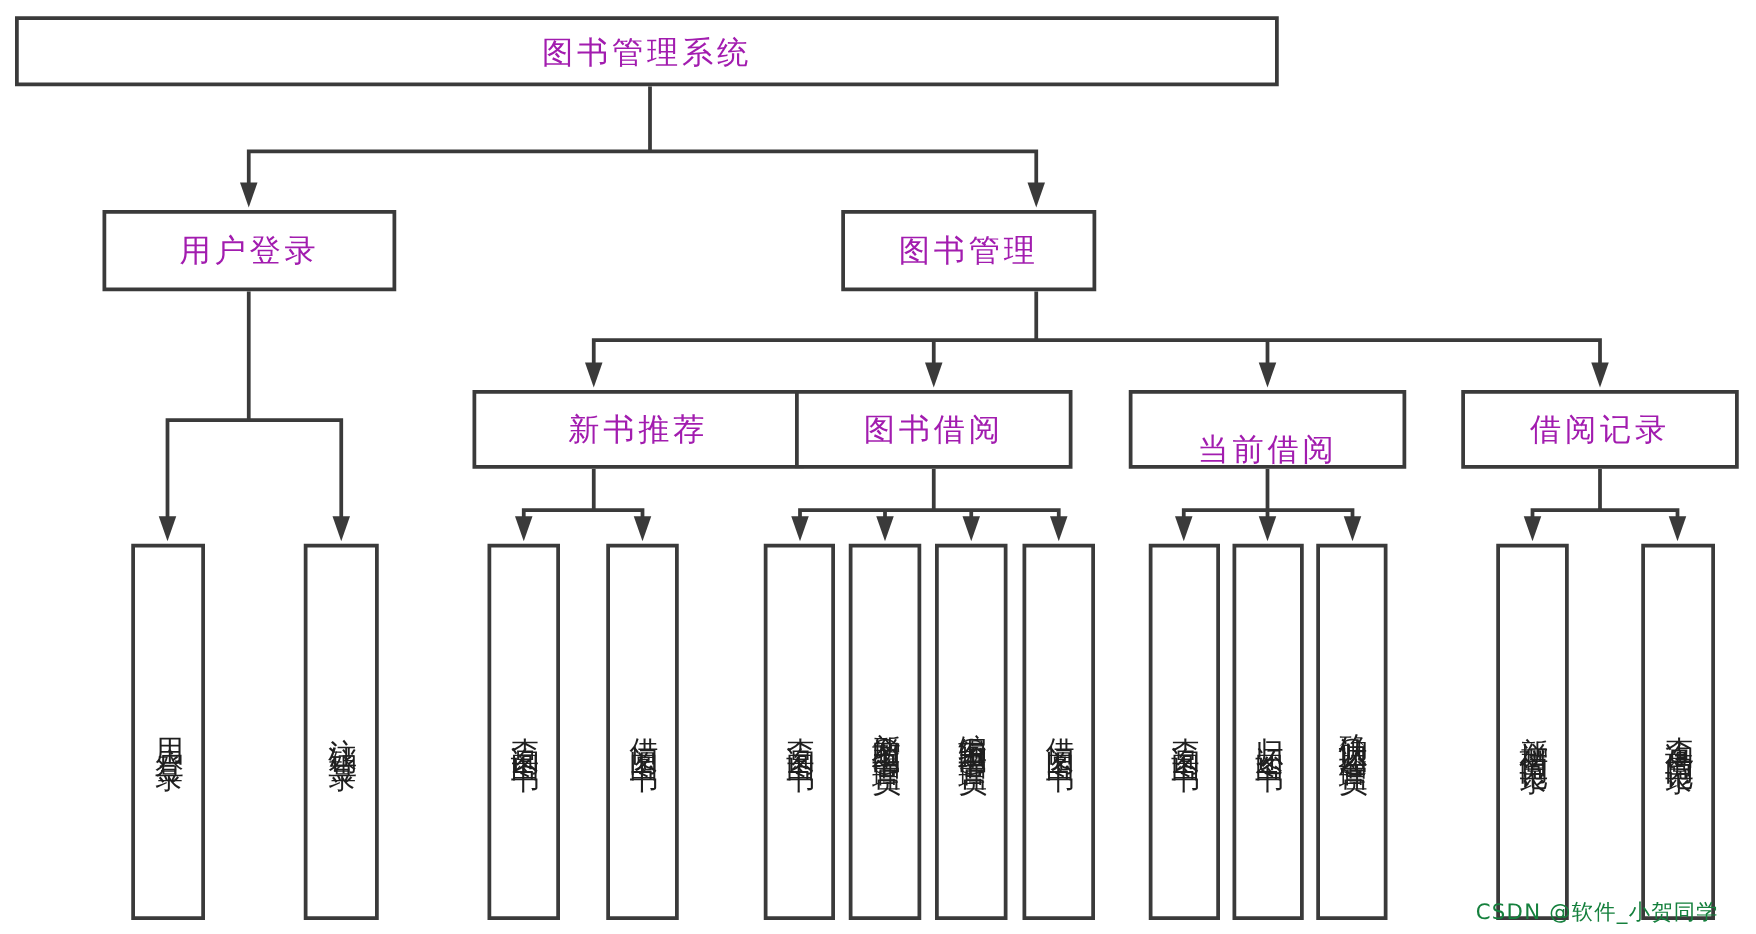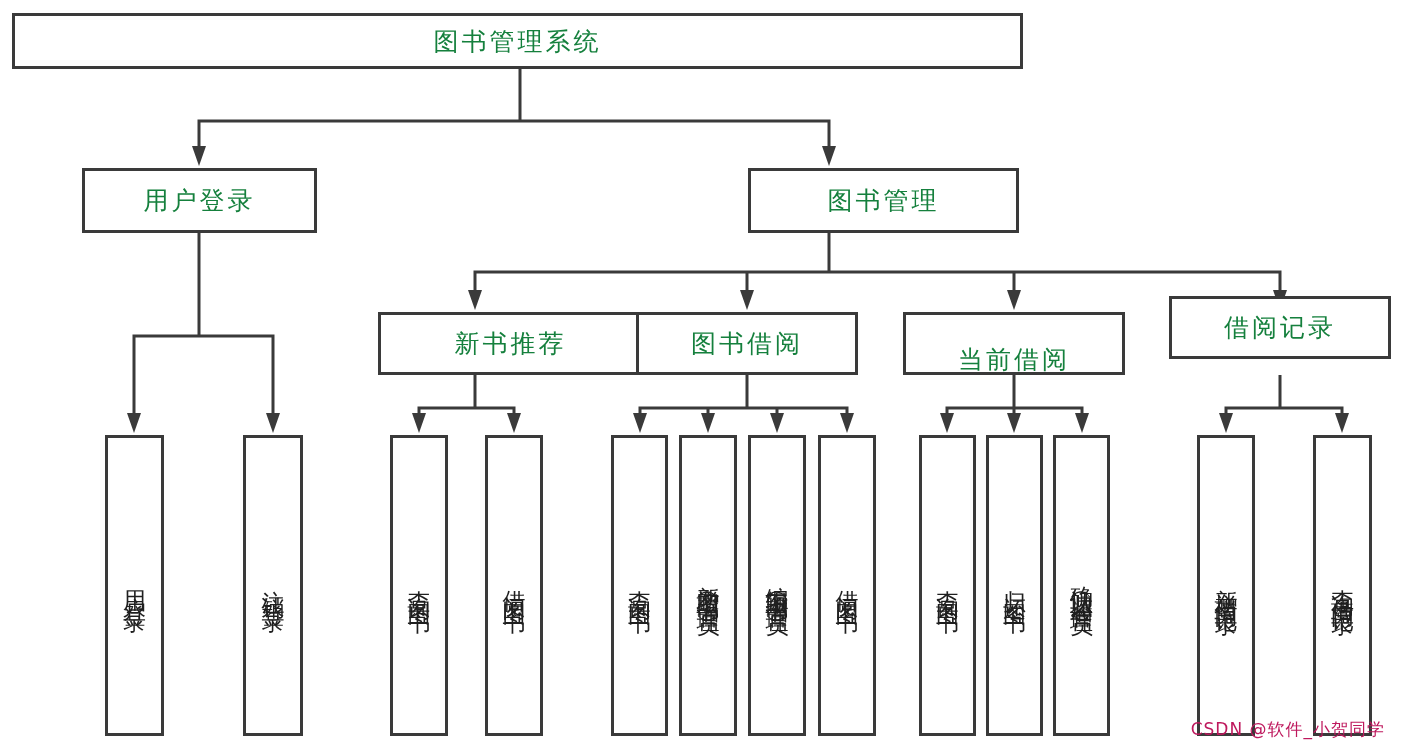--- a/index.html
+++ b/index.html
@@ -27,21 +27,21 @@
     box-sizing: border-box;
     border: 3px solid #3a3a3a;
     background: #ffffff;
     display: flex;
     align-items: center;
     justify-content: center;
     z-index: 2;
   }
   .node .lbl {
     font-size: 25px;
-    color: #15803d;
+    color: #a21caf;
     letter-spacing: 3px;
     white-space: nowrap;
     line-height: 1;
   }
   .leaf {
     position: absolute;
     box-sizing: border-box;
     border: 3px solid #3a3a3a;
     background: #ffffff;
     display: flex;
@@ -52,24 +52,24 @@
   .leaf .vlbl {
     writing-mode: vertical-rl;
     text-orientation: mixed;
     font-size: 23px;
     letter-spacing: 7px;
     color: #1f1f1f;
     line-height: 1;
   }
   #watermark {
     position: absolute;
-    right: 20px;
+    right: 30px;
     bottom: 6px;
     font-size: 17px;
-    color: #be185d;
+    color: #15803d;
     z-index: 3;
     letter-spacing: 1px;
     white-space: nowrap;
   }
 </style>
 </head>
 <body>
 
 <div id="stage">
 
@@ -113,34 +113,34 @@
     </g>
   </svg>
 
   <div class="node" style="left:12px; top:13px; width:1011px; height:56px;">
     <span class="lbl">图书管理系统</span>
   </div>
 
   <div class="node" style="left:82px; top:168px; width:235px; height:65px;">
     <span class="lbl">用户登录</span>
   </div>
-  <div class="node" style="left:748px; top:168px; width:271px; height:65px;">
+  <div class="node" style="left:673px; top:168px; width:204px; height:65px;">
     <span class="lbl">图书管理</span>
   </div>
 
   <div class="node" style="left:378px; top:312px; width:265px; height:63px;text-align:right;">
     <span class="lbl">新书推荐</span>
   </div>
   <div class="node" style="left:636px; top:312px; width:222px; height:63px;align-items:center;">
     <span class="lbl">图书借阅</span>
   </div>
   <div class="node" style="left:903px; top:312px; width:222px; height:63px;align-items:flex-end;">
     <span class="lbl">当前借阅</span>
   </div>
-  <div class="node" style="left:1169px; top:296px; width:222px; height:63px;">
+  <div class="node" style="left:1169px; top:312px; width:222px; height:63px;">
     <span class="lbl">借阅记录</span>
   </div>
 
   <div class="leaf" style="left:105px; top:435px; width:59px; height:301px;">
     <span class="vlbl">用户登录</span>
   </div>
   <div class="leaf" style="left:243px; top:435px; width:60px; height:301px;">
     <span class="vlbl">注销登录</span>
   </div>
 

